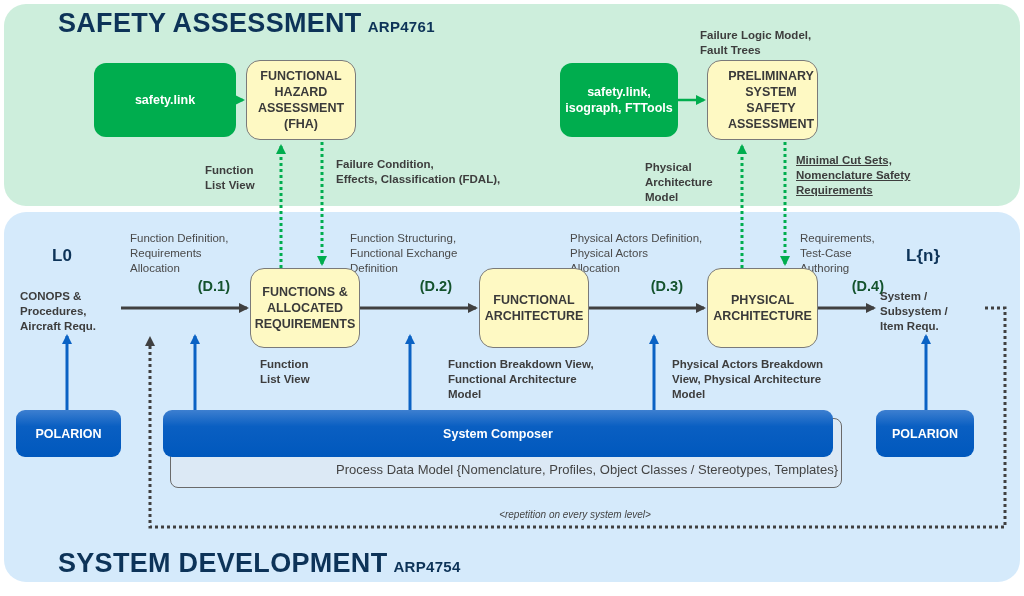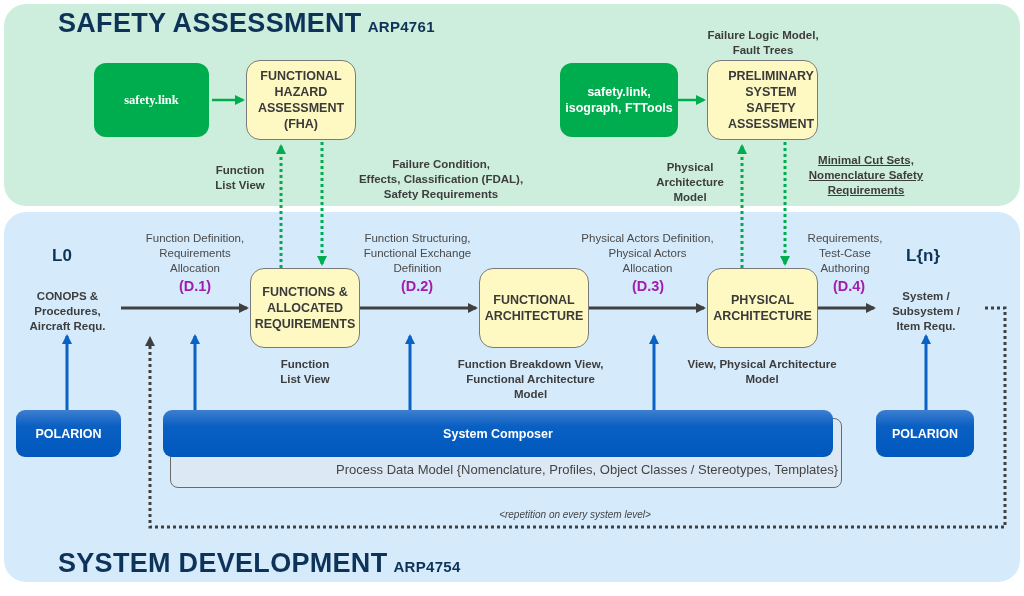--- a/index.html
+++ b/index.html
@@ -14,24 +14,24 @@
   .node { position: absolute; background: #fef9c3; border: 1.5px solid #7a7a7a; border-radius: 14px;
           display: flex; align-items: center; justify-content: center; text-align: center;
           font-weight: bold; font-size: 12.5px; color: #3a3a3a; line-height: 16px; box-sizing: border-box; }
   .tool-green { position: absolute; background: #00ad4e; border-radius: 12px; color: #ffffff;
           display: flex; align-items: center; justify-content: center; text-align: center;
           font-weight: bold; font-size: 12.5px; line-height: 16px; }
   .tool-blue { position: absolute; border-radius: 9px; color: #ffffff;
           background: linear-gradient(#3d7fd0 0%, #0a5fc2 35%, #0058bd 100%);
           display: flex; align-items: center; justify-content: center; text-align: center;
           font-weight: bold; font-size: 12.5px; }
-  .lbl { position: absolute; text-align: center; font-size: 11.5px; line-height: 15px; color: #3d3d3d; white-space: nowrap; }
+  .lbl { position: absolute; font-size: 11.5px; line-height: 15px; color: #3d3d3d; white-space: nowrap; }
   .lbl.b { font-weight: bold; }
   .lbl.thin { color: #4a4a4a; }
-  .dcode { position: absolute; font-weight: bold; font-size: 14.5px; color: #a21caf; text-align: center; }
+  .dcode { position: absolute; font-weight: bold; font-size: 14.5px; color: #14532d; text-align: right; }
   .level { position: absolute; font-weight: bold; font-size: 17px; color: #0d3358; }
   #pdm-box { left: 170px; top: 418px; width: 672px; height: 70px; border: 1.5px solid #6a6a6a;
              border-radius: 8px; background: #dce9f5; box-sizing: border-box; }
   #pdm-text { left: 170px; top: 462px; width: 668px; text-align: right; font-size: 13px; color: #444; }
   #repetition { left: 380px; top: 509px; width: 390px; text-align: center; font-style: italic; font-size: 10px; color: #444; }
   svg#connectors { position: absolute; left: 0; top: 0; }
 </style>
 </head>
 <body>
 
@@ -73,21 +73,21 @@
   <polyline points="985,308 1005,308 1005,527 150,527 150,338" fill="none" stroke="#404040" stroke-width="3" stroke-dasharray="3,3" marker-end="url(#ah-dark)"></polyline>
 </svg>
 
 <div class="big-title" style="left:58px; top:8px;">
   <span>SAFETY ASSESSMENT</span><span class="std">ARP4761</span>
 </div>
 <div class="big-title" style="left:58px; top:548px;">
   <span>SYSTEM DEVELOPMENT</span><span class="std">ARP4754</span>
 </div>
 
-<div class="tool-green" style="left:94px; top:63px; width:115px; height:74px;font-family:Liberation Serif, serif;">
+<div class="tool-green" style="left:94px; top:63px; width:142px; height:74px;">
   <div>
       <div>safety.link</div>
     </div>
 </div>
 <div class="tool-green" style="left:560px; top:63px; width:118px; height:74px;">
   <div>
       <div>safety.link,</div>
       <div>isograph, FTTools</div>
     </div>
 </div>
@@ -113,21 +113,20 @@
     <div>Failure Logic Model,</div>
     <div>Fault Trees</div>
   </div>
 <div class="lbl b" style="left:205px; top:163px; width:70px;">
     <div>Function</div>
     <div>List View</div>
   </div>
 <div class="lbl b" style="left:336px; top:157px; width:210px;">
     <div>Failure Condition,</div>
     <div>Effects, Classification (FDAL),</div>
-    <div>Safety Requirements</div>
   </div>
 <div class="lbl b" style="left:645px; top:160px; width:90px;">
     <div>Physical</div>
     <div>Architecture</div>
     <div>Model</div>
   </div>
 <div class="lbl b" style="left:796px; top:153px; width:140px;text-decoration:underline;">
     <div>Minimal Cut Sets,</div>
     <div>Nomenclature Safety</div>
     <div>Requirements</div>
@@ -194,20 +193,21 @@
 <div class="lbl b" style="left:260px; top:357px; width:90px;">
     <div>Function</div>
     <div>List View</div>
   </div>
 <div class="lbl b" style="left:448px; top:357px; width:165px;">
     <div>Function Breakdown View,</div>
     <div>Functional Architecture</div>
     <div>Model</div>
   </div>
 <div class="lbl b" style="left:672px; top:357px; width:180px;">
+    <div>Physical Actors Breakdown</div>
     <div>View, Physical Architecture</div>
     <div>Model</div>
   </div>
 
 <div id="pdm-box" class="abs"></div>
 <div id="pdm-text" class="abs">Process Data Model {Nomenclature, Profiles, Object Classes / Stereotypes, Templates}</div>
 
 <div class="tool-blue" style="left:16px; top:410px; width:105px; height:47px;">
   <span>POLARION</span>
 </div>

